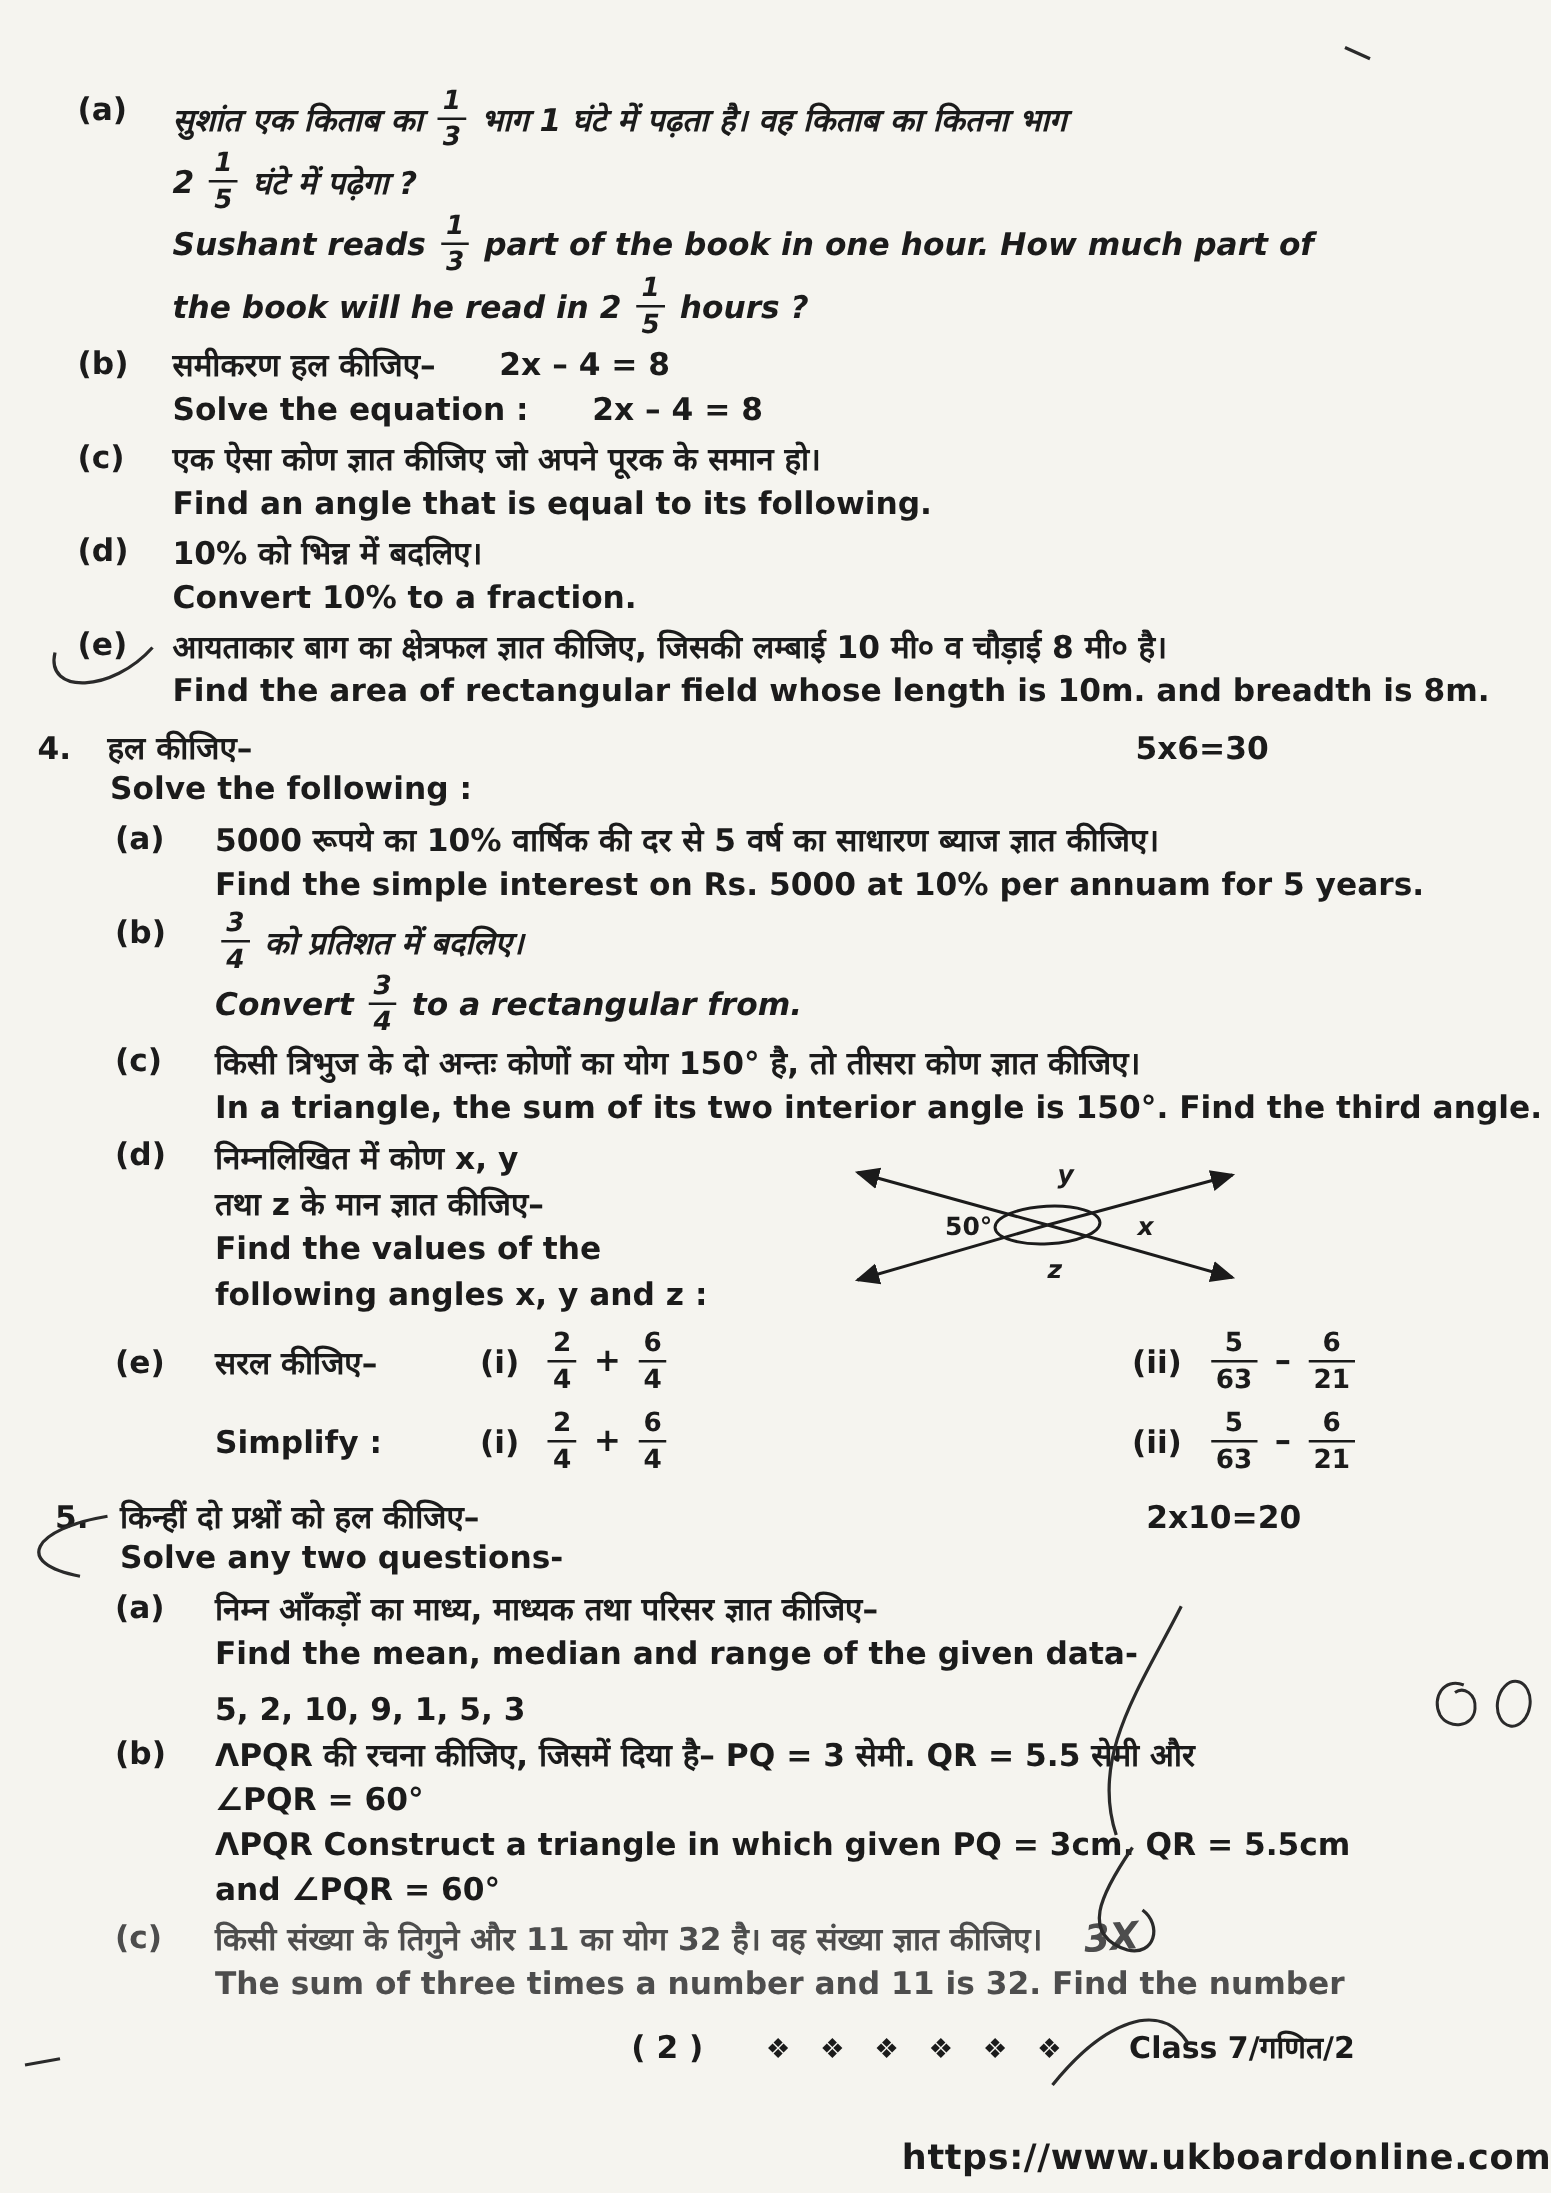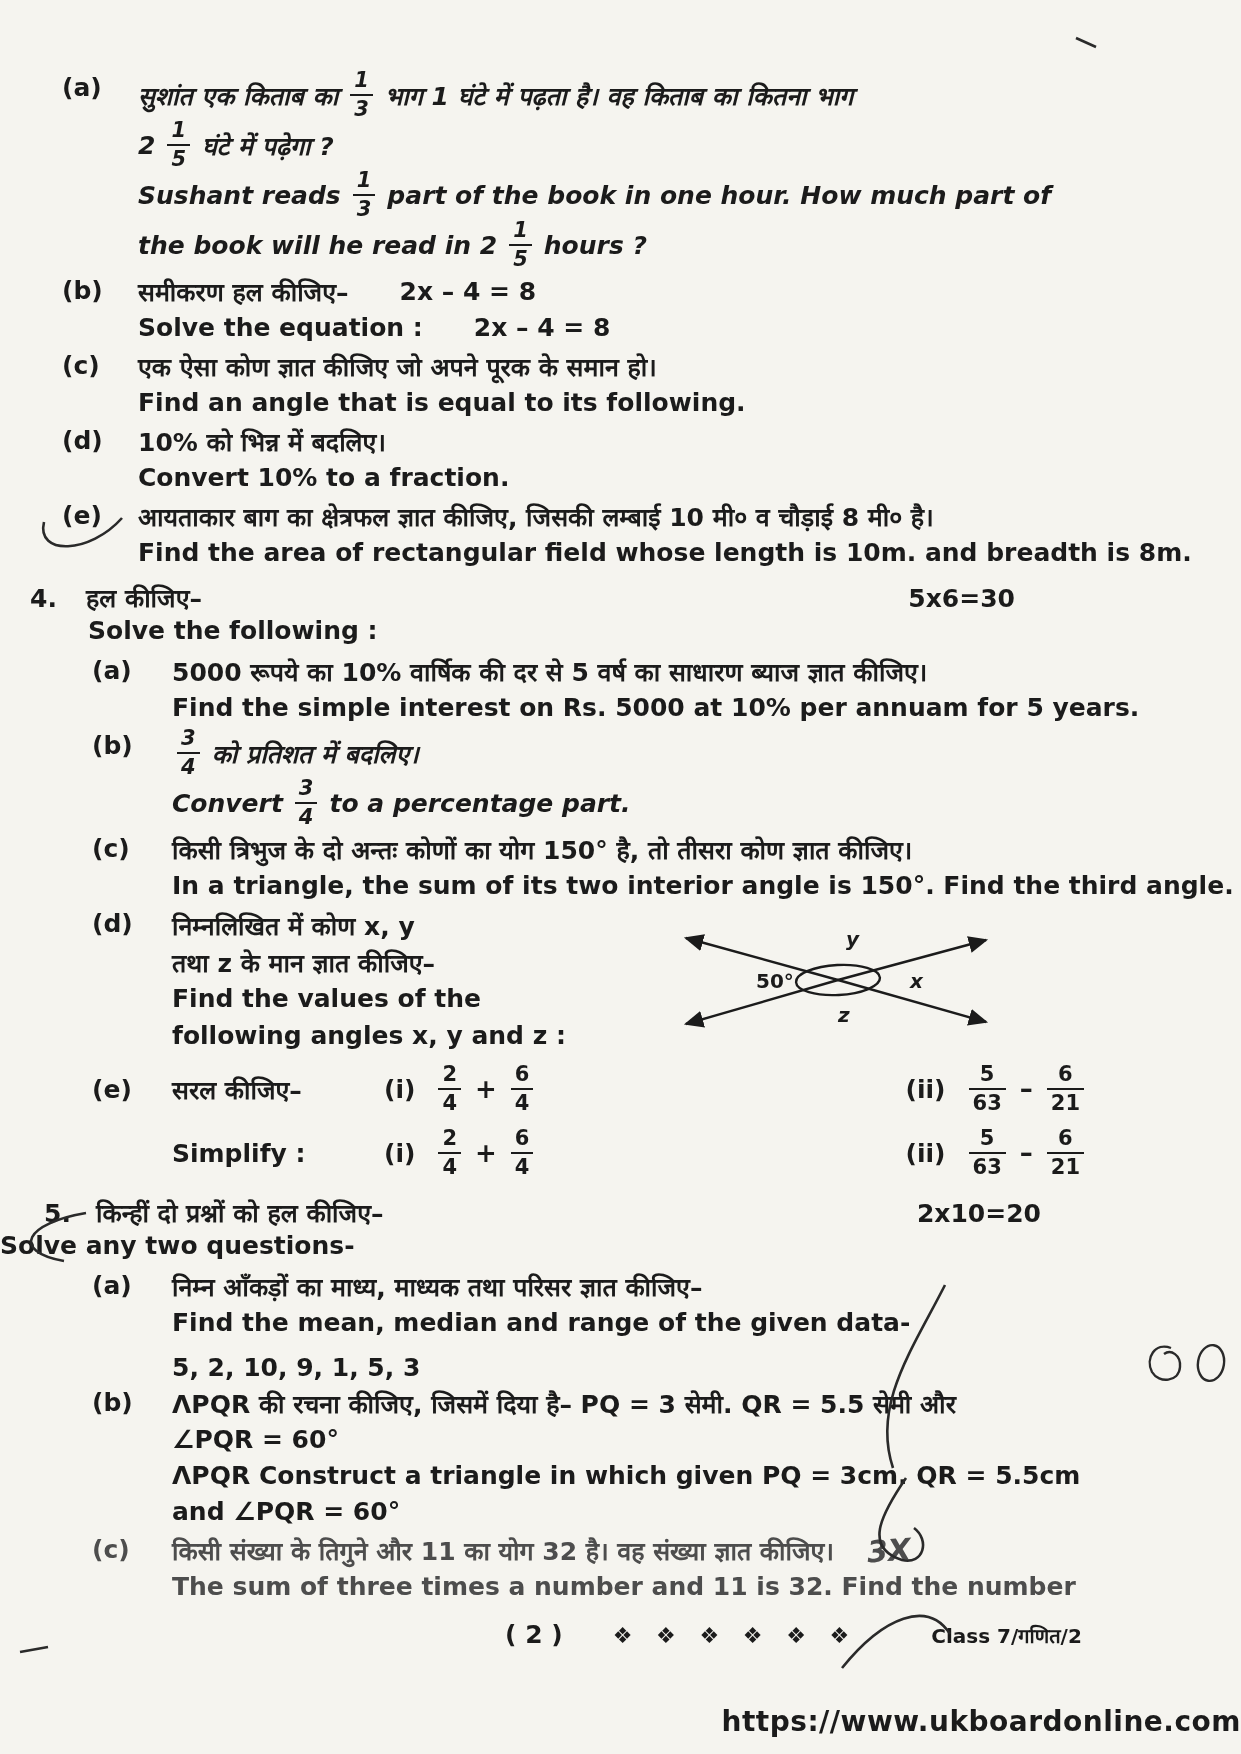--- a/index.html
+++ b/index.html
@@ -34,21 +34,21 @@
   .qhead { display: flex; align-items: baseline; margin-top: 10px; }
   .q4head { padding-left: 30px; }
   .q4head .qnum { flex: 0 0 56px; position: relative; }
   .q5head { padding-left: 44px; }
   .q5head .qnum { flex: 0 0 52px; position: relative; }
   .marks { margin-left: auto; }
   .q4head .marks { margin-right: 226px; }
   .q5head .marks { margin-right: 200px; }
   .enhead { margin: 2px 0 8px; }
   .q4sec .enhead { padding-left: 88px; }
-  .q5sec .enhead { }
+  .q5sec .enhead { padding-left: 96px; }
 
   
   .qitem { display: flex; padding-left: 92px; margin-bottom: 3px; }
   .qitem .lbl { flex: 0 0 80px; padding-top: 3px; position: relative; }
 
   .eq { margin-left: 44px; }
 
   
   .dwrap { display: flex; align-items: flex-start; gap: 32px; }
   .dtext { width: 438px; flex: 0 0 438px; }
@@ -67,21 +67,21 @@
   
   .dataline { display: flex; align-items: flex-end; justify-content: space-between; }
   .loops { margin-left: 14px; margin-bottom: -6px; }
 
   .faded { color: #4d4d4d; }
   .handnote { font-style: italic; font-size: 30px; margin-left: 26px; display: inline-block; transform: rotate(-4deg); }
 
   
   .footrow { display: flex; align-items: baseline; padding-left: 505px; margin-top: 16px; }
   .stars { margin-left: 50px; letter-spacing: 8px; font-size: 22px; }
-  .classlabel { margin-left: 74px; font-size: 20px; }
+  .classlabel { margin-left: 46px; font-size: 24px; }
   .url { text-align: right; margin-top: 56px; font-size: 28px; letter-spacing: .5px; }
 
   
   .overlay { position: absolute; inset: 0; pointer-events: none; }
   .mark-e { position: absolute; left: -42px; top: 4px; }
   .mark-5 { position: absolute; left: -48px; top: 8px; }
 </style>
 </head>
 <body>
 
@@ -212,21 +212,21 @@
               <span class="fden">4</span>
             </span>
           <span>को प्रतिशत में बदलिए।</span>
         </div>
         <div class="line fline">
           <span>Convert</span>
           <span class="frac">
               <span class="fnum">3</span>
               <span class="fden">4</span>
             </span>
-          <span>to a percentage part.</span>
+          <span>to a rectangular from.</span>
         </div>
       </div>
     </div>
 
     <div class="qitem">
       <div class="lbl">(c)</div>
       <div class="body">
         <div class="line">
             <span>किसी त्रिभुज के दो अन्तः कोणों का योग 150° है, तो तीसरा कोण ज्ञात कीजिए।</span>
           </div>

